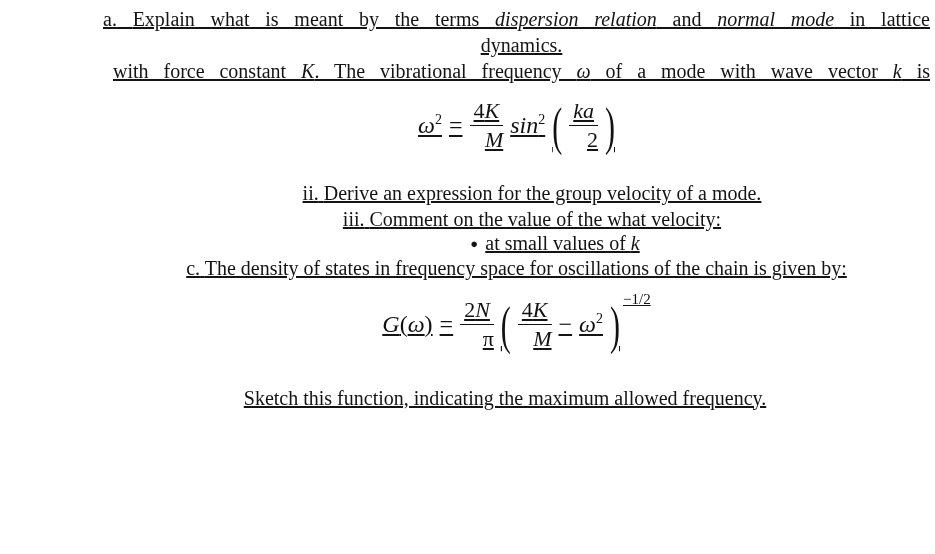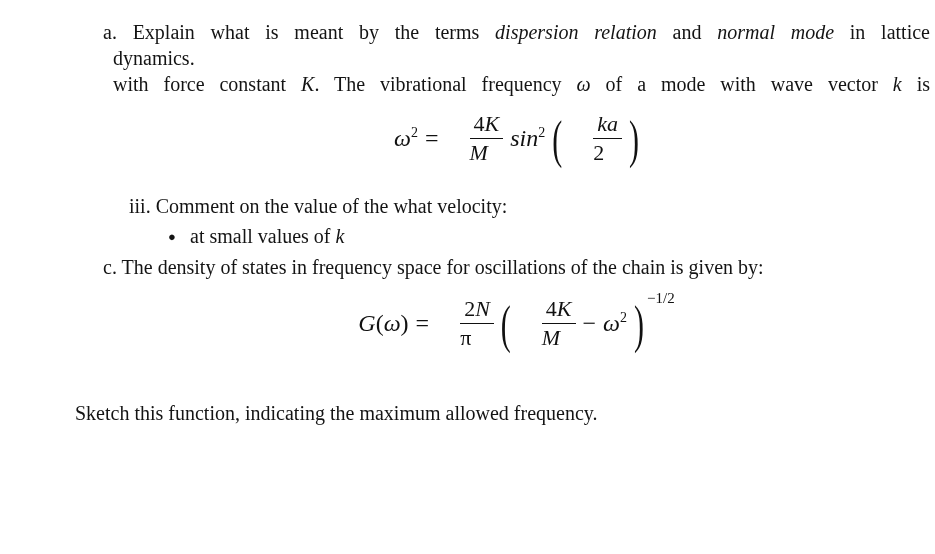--- a/index.html
+++ b/index.html
@@ -5,38 +5,39 @@
   html, body { margin: 0; padding: 0; }
   body {
     width: 935px; height: 554px;
     background: #ffffff;
     overflow: hidden;
   }
   .page {
     font-family: "Liberation Serif", serif;
     font-size: 20px;
     color: #141414;
-    padding-top: 19px;
+    padding-top: 6px;
+    text-decoration: underline;
   }
-  .ln { line-height: 26px; white-space: nowrap; }
+  .ln { line-height: 26px; white-space: nowrap; text-align: center; }
   .justify { text-align: justify; text-align-last: justify; white-space: normal; }
   .item  { margin-left: 103px; width: 827px; }
   .cont  { margin-left: 113px; width: 817px; }
   .roman { margin-left: 129px; }
-  .bullet { margin-left: 168px; line-height: 34px; }
+  .bullet { margin-left: 168px; line-height: 22px; }
   .bullet-glyph { display: inline-block; width: 22px; font-size: 13px; vertical-align: 2px; }
-  .footer { margin-left: 75px; margin-top: 48px; }
+  .footer { margin-left: 75px; margin-top: 32px; }
 
   .formula { margin-left: 103px; width: 827px; display: flex; justify-content: center; }
   .f1 { margin-top: 14px; margin-bottom: 26px; }
   .f2 { margin-top: 16px; }
   .math { display: inline-flex; align-items: center; gap: 7px; font-size: 24px; color: #111; }
   .tok sup { font-size: 14px; }
-  .frac { display: inline-flex; flex-direction: column; align-items: flex-start;
-          font-size: 22px; line-height: 1.2; text-align: center; margin-left: 24px; }
+  .frac { display: inline-flex; flex-direction: column; align-items: flex-end;
+          font-size: 22px; line-height: 1.2; text-align: center; }
   .frac .num { border-bottom: 1.4px solid currentColor; padding: 0 4px 1px; }
   .frac .den { padding-top: 1px; }
   .paren { display: inline-block; font-size: 30px; line-height: 1;
            transform: scaleY(1.75); transform-origin: center; }
   .exp { font-size: 15px; align-self: flex-start; margin: -6px 0 16px -4px; }
   i { font-style: italic; }
 </style>
 </head>
 <body style="background: rgb(255, 255, 255);">
 
@@ -66,20 +67,24 @@
       <span class="paren">(</span>
       <span class="frac">
         <span class="num"><i>ka</i></span>
         <span class="den"><span>2</span></span>
       </span>
       <span class="paren">)</span>
     </span>
   </div>
 
   <div class="ln roman">
+    <span>ii.</span>
+    <span><span>Derive an expression for the group velocity of a mode.</span></span>
+  </div>
+  <div class="ln roman">
     <span>iii.</span>
     <span><span>Comment on the value of the what velocity:</span></span>
   </div>
 
   <div class="ln bullet">
     <span class="bullet-glyph">●</span><span><span>at small values of </span><i>k</i></span>
   </div>
 
   <div class="ln item">
     <span>c.</span>

